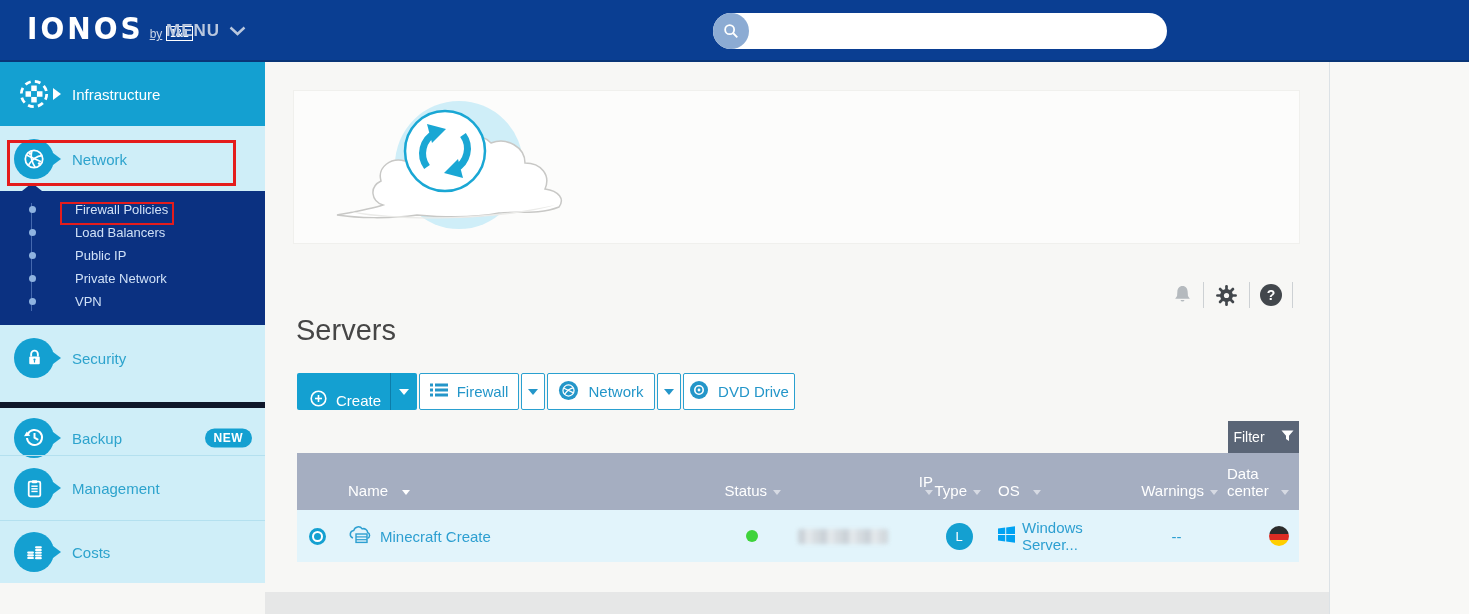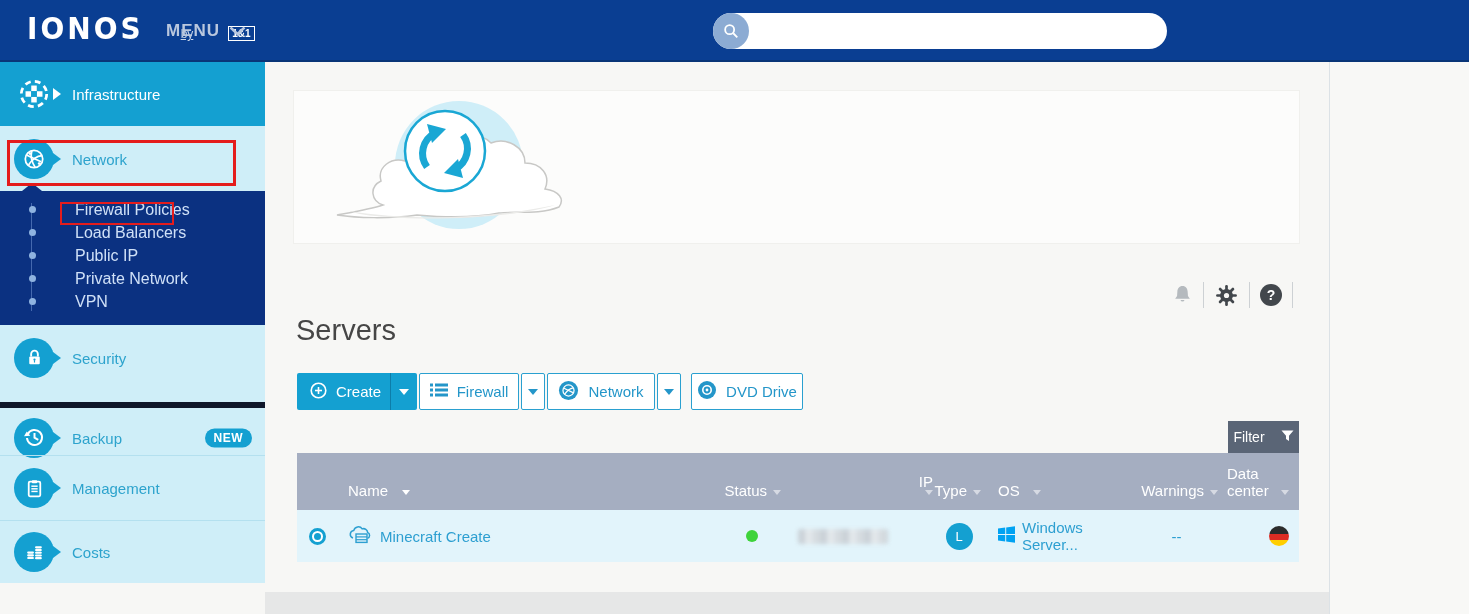--- a/index.html
+++ b/index.html
@@ -3,21 +3,21 @@
 <meta charset="utf-8">
 <style>
   * { margin:0; padding:0; box-sizing:border-box; }
   html,body { width:1469px; height:614px; }
   body { font-family:"Liberation Sans", sans-serif; background:#f7f7f5; overflow:hidden; }
   .app { position:relative; width:1469px; height:614px; background:#f7f7f5; }
 
   
   .topbar { position:absolute; left:0; top:0; width:1469px; height:62px;
             background:#0a3e92; border-bottom:2px solid #093577; z-index:5; }
-  .logo-wrap { position:absolute; left:27px; top:16px; display:flex; align-items:flex-end; color:#fff;gap:31px; }
+  .logo-wrap { position:absolute; left:27px; top:16px; display:flex; align-items:flex-end; color:#fff; }
   .logo-text { font-size:28px; font-weight:bold; letter-spacing:3px; line-height:26px;
                transform:scaleY(1.08); font-family:"DejaVu Sans", sans-serif; }
   .logo-by { font-size:12px; color:#c9d5e8; margin:0 4px 1px 6px;text-decoration:underline; }
   .logo-brand { font-size:10px; font-weight:bold; border:1px solid #fff; padding:1px 3px; margin-bottom:1px; }
   .menu-btn { position:absolute; left:166px; top:0; height:62px; display:flex; align-items:center;
               gap:9px; cursor:pointer; }
   .menu-label { color:#b9c7de; font-size:17px; font-weight:bold; letter-spacing:1px; }
   .search { position:absolute; left:713px; top:13px; width:454px; height:36px; background:#fff;
             border-radius:18px; display:flex; align-items:center; }
   .search-circle { width:36px; height:36px; border-radius:50%; background:#8cabd3;
@@ -53,21 +53,21 @@
   .submenu .notch { position:absolute; left:22px; top:-8px; width:0; height:0;
                     border-left:10px solid transparent; border-right:10px solid transparent;
                     border-bottom:8px solid #0b3181; }
   .submenu .rail { position:absolute; left:31px; top:12px; height:108px; width:1px;
                    background:rgba(140,175,230,.45); }
   .sub-list { position:absolute; left:0; top:7px; width:265px; }
   .sub-item { position:relative; height:23px; display:flex; align-items:center;
               padding-left:75px; cursor:pointer; }
   .sub-item .dot { position:absolute; left:29px; width:7px; height:7px; border-radius:50%;
                    background:#8fb3e0; }
-  .sub-item .sub-label { font-size:16px; color:#cfe0f7; }
+  .sub-item .sub-label { font-size:13px; color:#cfe0f7; }
 
   
   .anno { position:absolute; z-index:9; pointer-events:none; }
   .anno-network { left:7px; top:140px; width:229px; height:46px; border:3px solid #e41c1c; }
   .anno-firewall { left:60px; top:202px; width:114px; height:23px; border:2px solid #e41c1c; }
 
   
   .right-gutter { position:absolute; left:1329px; top:62px; width:140px; height:552px;
                   background:#f8f8f6; border-left:1px solid #dce2e6; }
   .footer-strip { position:absolute; left:265px; top:592px; width:1064px; height:22px; background:#e6e7e7; }
@@ -80,34 +80,34 @@
   .bell-btn, .gear-btn { cursor:pointer; display:flex; align-items:center; }
   .help-btn { width:22px; height:22px; border-radius:50%; background:#42474c; color:#fff;
               font-size:14px; font-weight:bold; display:flex; align-items:center; justify-content:center;
               cursor:pointer; }
 
   .page-title { position:absolute; left:296px; top:314px; font-size:29px; font-weight:400; color:#464646; }
 
   
   .btn { position:absolute; top:373px; height:37px; display:flex; align-items:center;
          font-size:15px; border-radius:2px; cursor:pointer; }
-  .btn-create { left:297px; width:120px; background:#14a0d1; color:#fff; }
+  .btn-create { left:297px; width:120px; background:#14a0d1; color:#fff;align-items:flex-end; }
   .btn-create .main { flex:1; display:flex; align-items:center; gap:9px; padding-left:13px; }
   .btn-create .split { width:27px; height:100%; border-left:1px solid rgba(0,60,95,.35);
                        display:flex; align-items:center; justify-content:center; }
   .caret-w { width:0; height:0; border-left:5px solid transparent; border-right:5px solid transparent;
              border-top:6px solid #fff; }
   .caret-t { width:0; height:0; border-left:5px solid transparent; border-right:5px solid transparent;
              border-top:6px solid #2496c9; }
   .btn-outline { background:#fff; border:1px solid #2aa0d0; color:#2496c9; justify-content:center; gap:9px; }
   .btn-actions { left:419px; width:100px; }
   .btn-actions-dd { left:521px; width:24px; }
   .btn-network { left:547px; width:108px; }
   .btn-network-dd { left:657px; width:24px; }
-  .btn-dvd { left:683px; width:112px;margin-left:8px; }
+  .btn-dvd { left:683px; width:112px; }
 
   .filter-btn { position:absolute; left:1228px; top:421px; width:71px; height:32px; background:#5a6576;
                 color:#fff; font-size:14px; display:flex; align-items:center; justify-content:center;
                 gap:16px; cursor:pointer; }
 
   
   .thead { position:absolute; left:297px; top:453px; width:1002px; height:57px; background:#a5aec1;
            display:flex; align-items:flex-end; color:#fff; font-size:15px; }
   .thead .cell { display:flex; align-items:flex-end; padding-bottom:11px; line-height:17px; }
   .sortcaret { width:0; height:0; border-left:4px solid transparent; border-right:4px solid transparent;

